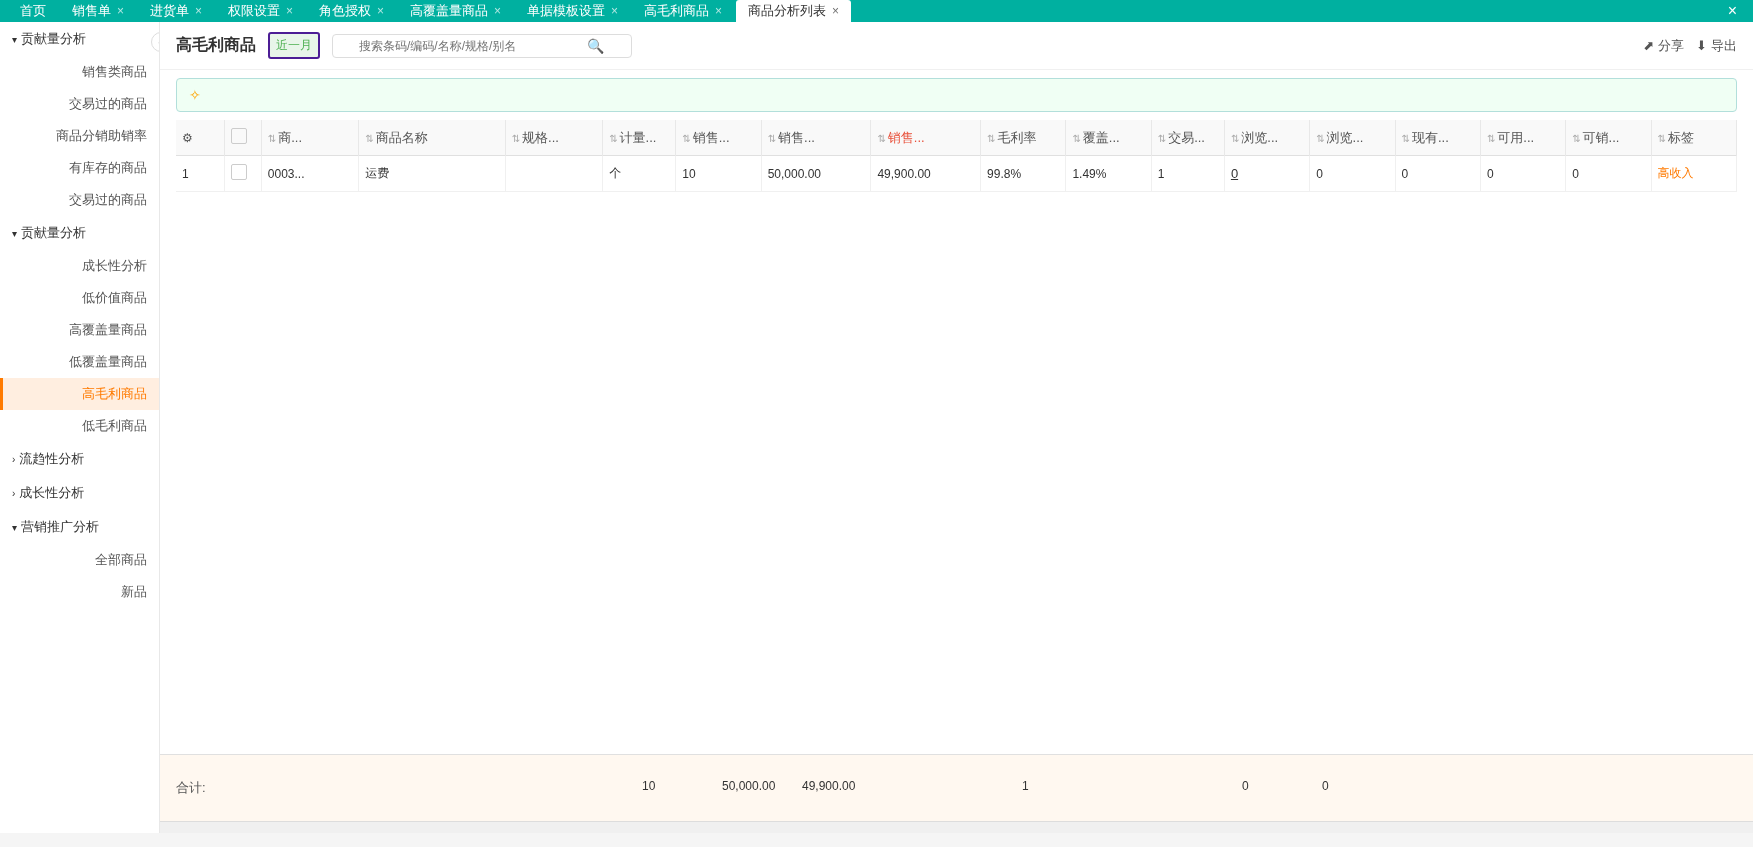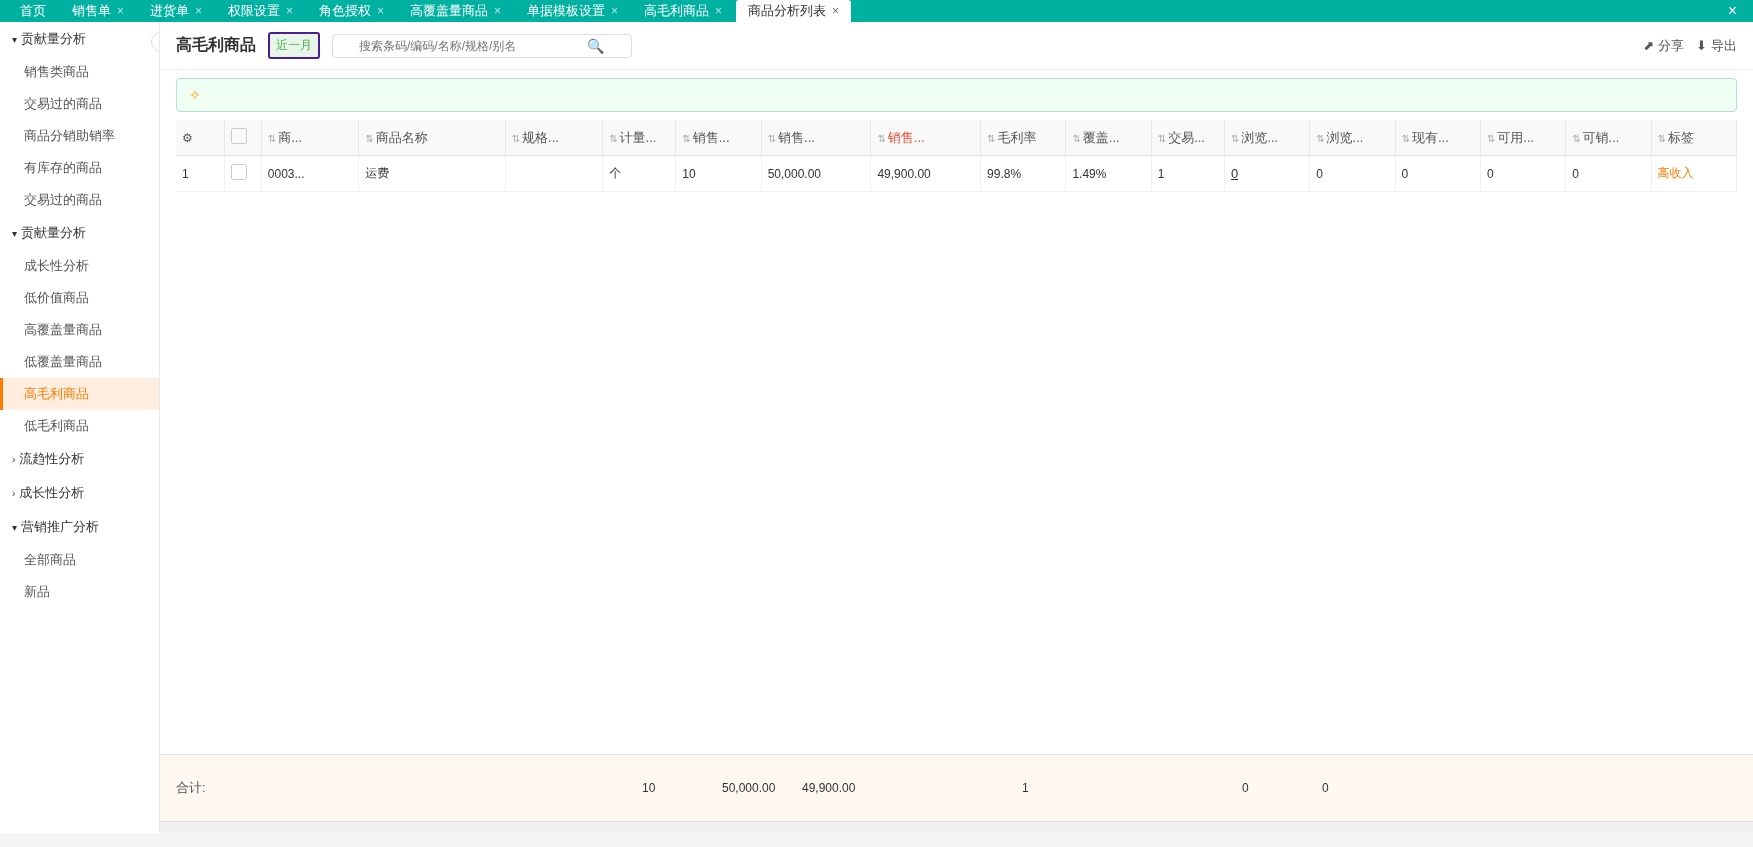--- a/index.html
+++ b/index.html
@@ -85,20 +85,21 @@
     }
     .sidebar-group-header .arrow {
       margin-right: 4px;
       font-size: 10px;
     }
     .sidebar-item {
       padding: 7px 12px 7px 24px;
       cursor: pointer;
       color: #555;
       font-size: 13px;
+      text-align: right;
     }
     .sidebar-item.active {
       background: #ffeee0;
       color: #ff7a00;
       border-left: 3px solid #ff7a00;
       padding-left: 21px;
     }
 
     
     .content-area {
@@ -215,21 +216,21 @@
       white-space: nowrap;
       overflow: hidden;
       text-overflow: ellipsis;
     }
     .tag-high { color: #ff7a00; font-size: 12px; }
     .underline { text-decoration: underline; color: #333; cursor: pointer; }
 
     
     .footer-bar {
       display: flex;
-      align-items: center;
+      align-items: flex-start;
       background: #fff8f0;
       border-top: 1px solid #e0e0e0;
       padding: 24px 16px;
       min-height: 38px;
       font-size: 13px;
       color: #555;
     }
     .footer-label { min-width: 50px; }
     .footer-cells {
       display: flex;

